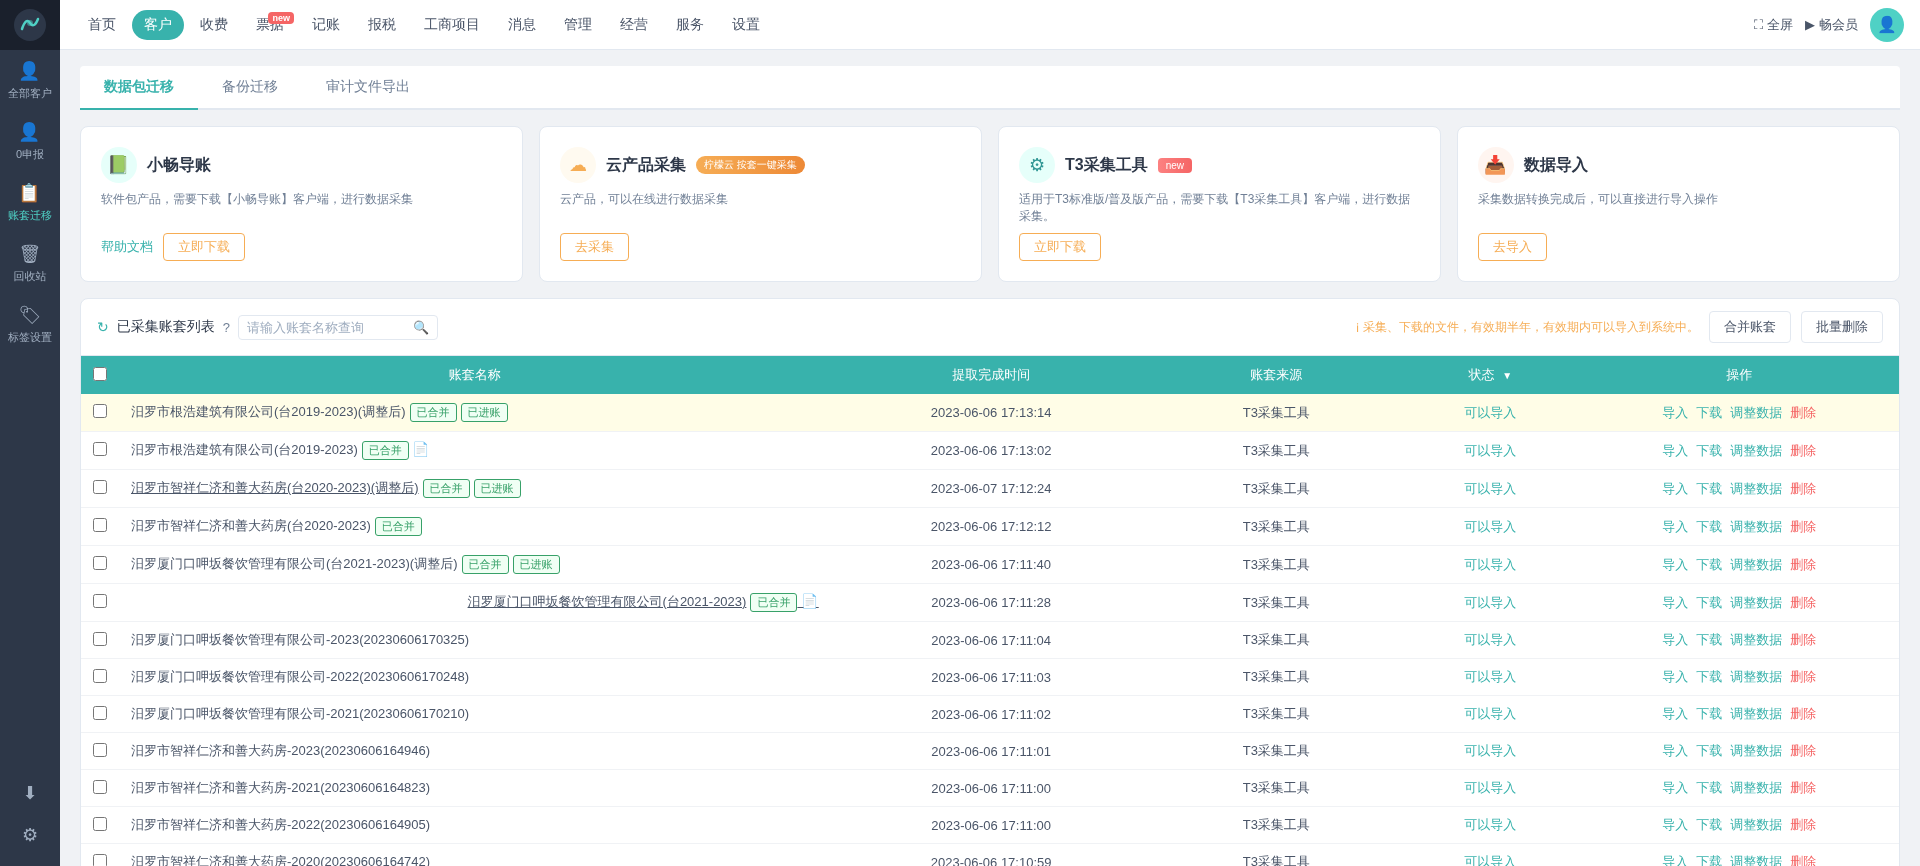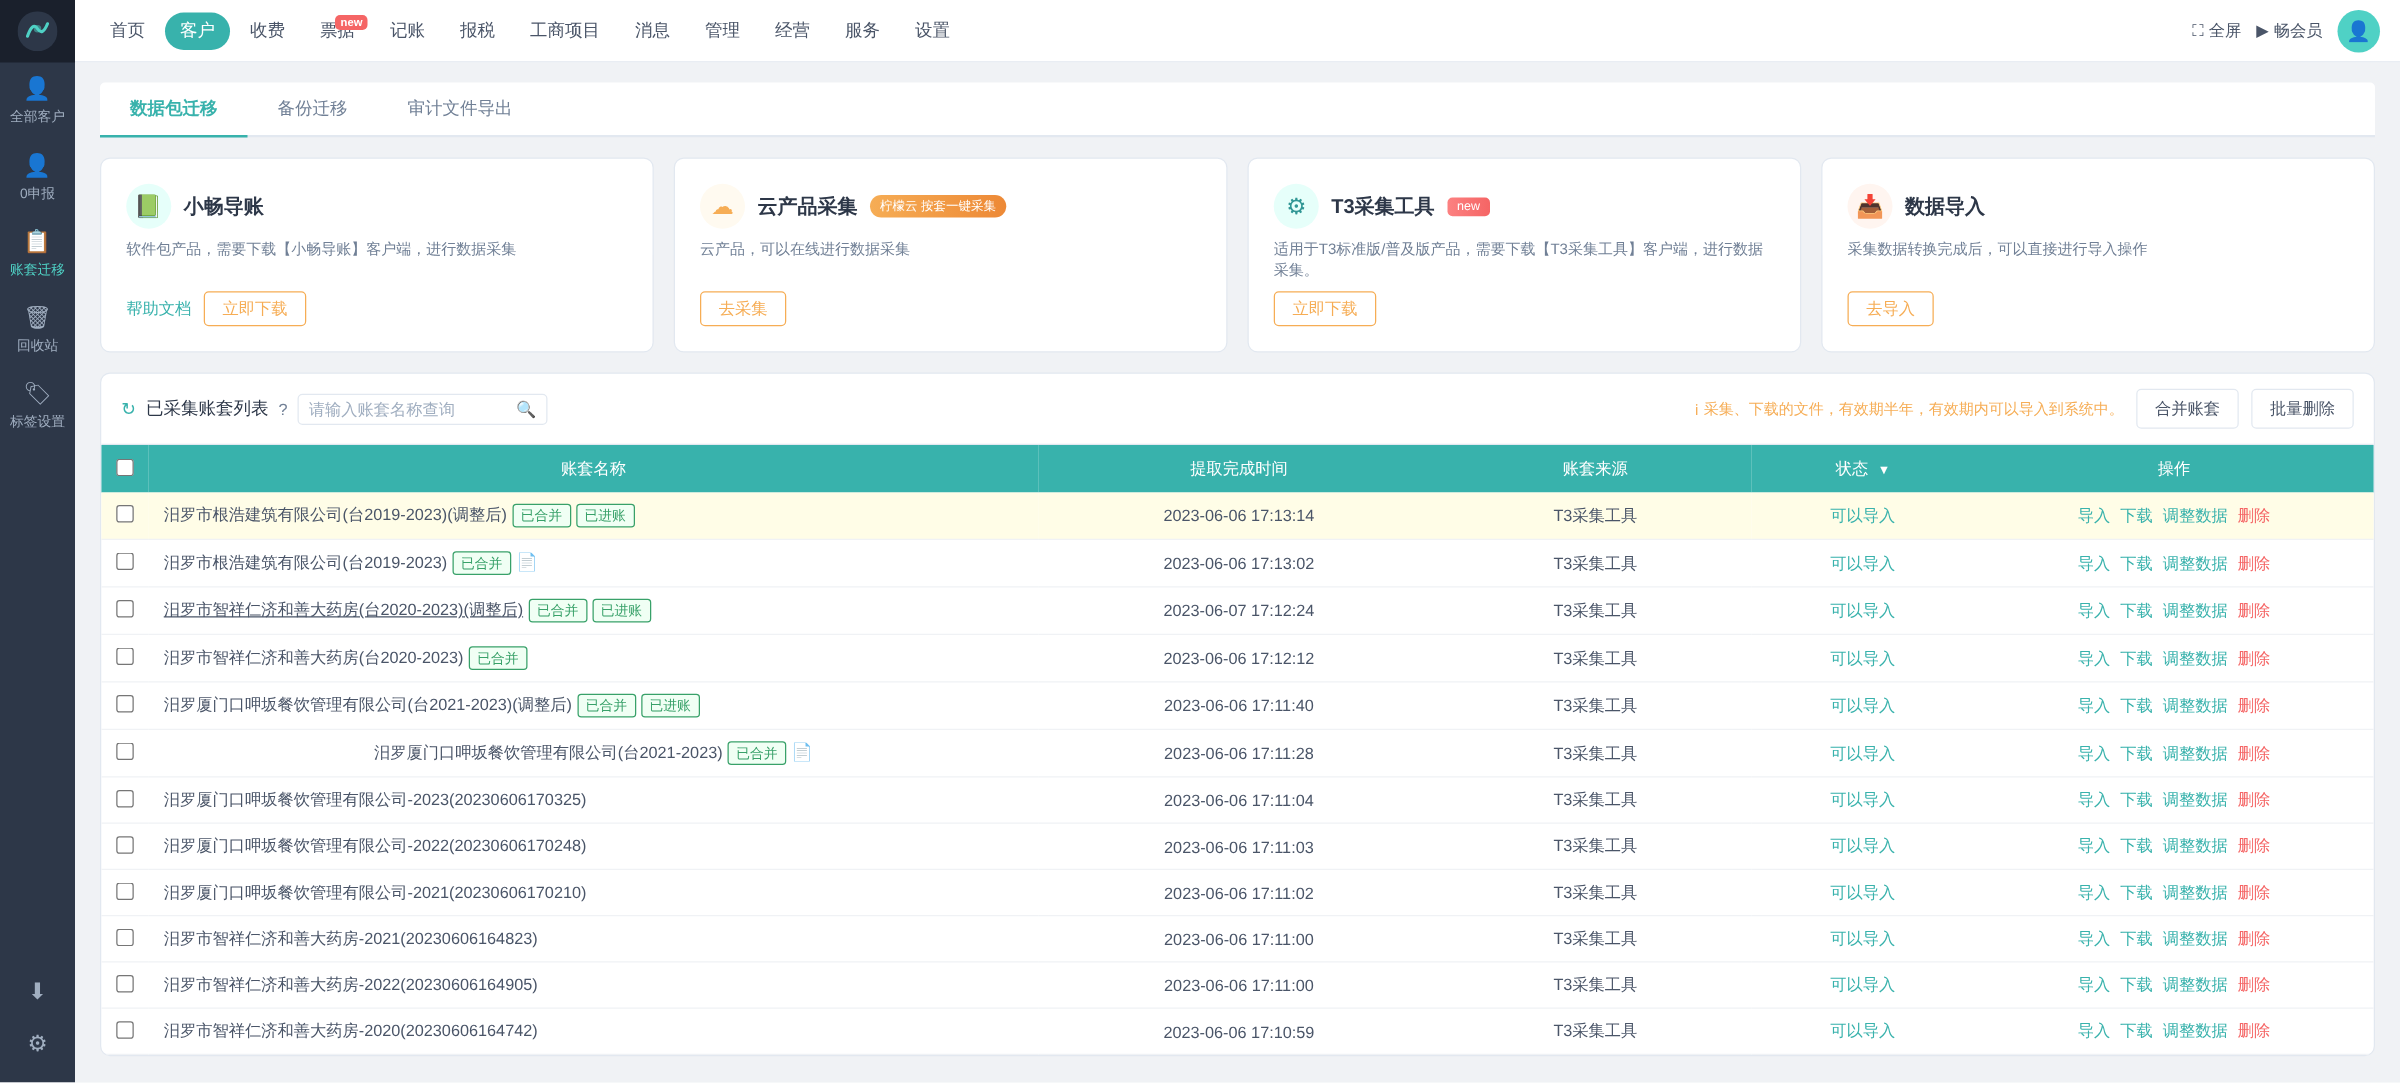--- a/index.html
+++ b/index.html
@@ -541,21 +541,21 @@
             <tr>
               <td><input type="checkbox" class="checkbox" style=""></td>
               <td style="text-align: left; display: table-cell;"><span>汨罗厦门口呷坂餐饮管理有限公司(台2021-2023)(调整后)</span><span class="tag tag-green" style="margin-left: 4px;">已合并</span><span class="tag tag-green" style="margin-left: 4px;">已进账</span></td>
               <td>2023-06-06 17:11:40</td>
               <td>T3采集工具</td>
               <td><span class="status-badge">可以导入</span></td>
               <td><button class="action-btn">导入</button><button class="action-btn">下载</button><button class="action-btn">调整数据</button><button class="action-btn danger">删除</button></td>
             </tr>
             <tr>
               <td><input type="checkbox" class="checkbox" style=""></td>
-              <td style="text-align: center; display: table-cell;"><span>汨罗厦门口呷坂餐饮管理有限公司(台2021-2023)</span><span class="tag tag-green" style="margin-left: 4px;">已合并</span><span class="file-icon"> 📄</span></td>
+              <td style="text-align: right; display: table-cell; text-decoration: underline;"><span>汨罗厦门口呷坂餐饮管理有限公司(台2021-2023)</span><span class="tag tag-green" style="margin-left: 4px;">已合并</span><span class="file-icon"> 📄</span></td>
               <td>2023-06-06 17:11:28</td>
               <td>T3采集工具</td>
               <td><span class="status-badge">可以导入</span></td>
               <td><button class="action-btn">导入</button><button class="action-btn">下载</button><button class="action-btn">调整数据</button><button class="action-btn danger">删除</button></td>
             </tr>
             <tr>
               <td><input type="checkbox" class="checkbox" style=""></td>
               <td style="text-align: left; display: table-cell;"><span>汨罗厦门口呷坂餐饮管理有限公司-2023(20230606170325)</span></td>
               <td>2023-06-06 17:11:04</td>
               <td>T3采集工具</td>
@@ -567,20 +567,28 @@
               <td style="text-align: left; display: table-cell;"><span>汨罗厦门口呷坂餐饮管理有限公司-2022(20230606170248)</span></td>
               <td>2023-06-06 17:11:03</td>
               <td>T3采集工具</td>
               <td><span class="status-badge">可以导入</span></td>
               <td><button class="action-btn">导入</button><button class="action-btn">下载</button><button class="action-btn">调整数据</button><button class="action-btn danger">删除</button></td>
             </tr>
             <tr>
               <td><input type="checkbox" class="checkbox" style=""></td>
               <td style="text-align: left; display: table-cell;"><span>汨罗厦门口呷坂餐饮管理有限公司-2021(20230606170210)</span></td>
               <td>2023-06-06 17:11:02</td>
+              <td>T3采集工具</td>
+              <td><span class="status-badge">可以导入</span></td>
+              <td><button class="action-btn">导入</button><button class="action-btn">下载</button><button class="action-btn">调整数据</button><button class="action-btn danger">删除</button></td>
+            </tr>
+            <tr>
+              <td><input type="checkbox" class="checkbox" style=""></td>
+              <td style="text-align: left; display: table-cell;"><span>汨罗市智祥仁济和善大药房-2023(20230606164946)</span></td>
+              <td>2023-06-06 17:11:01</td>
               <td>T3采集工具</td>
               <td><span class="status-badge">可以导入</span></td>
               <td><button class="action-btn">导入</button><button class="action-btn">下载</button><button class="action-btn">调整数据</button><button class="action-btn danger">删除</button></td>
             </tr>
             <tr>
               <td><input type="checkbox" class="checkbox" style=""></td>
               <td style="text-align: left; display: table-cell;"><span>汨罗市智祥仁济和善大药房-2021(20230606164823)</span></td>
               <td>2023-06-06 17:11:00</td>
               <td>T3采集工具</td>
               <td><span class="status-badge">可以导入</span></td>

